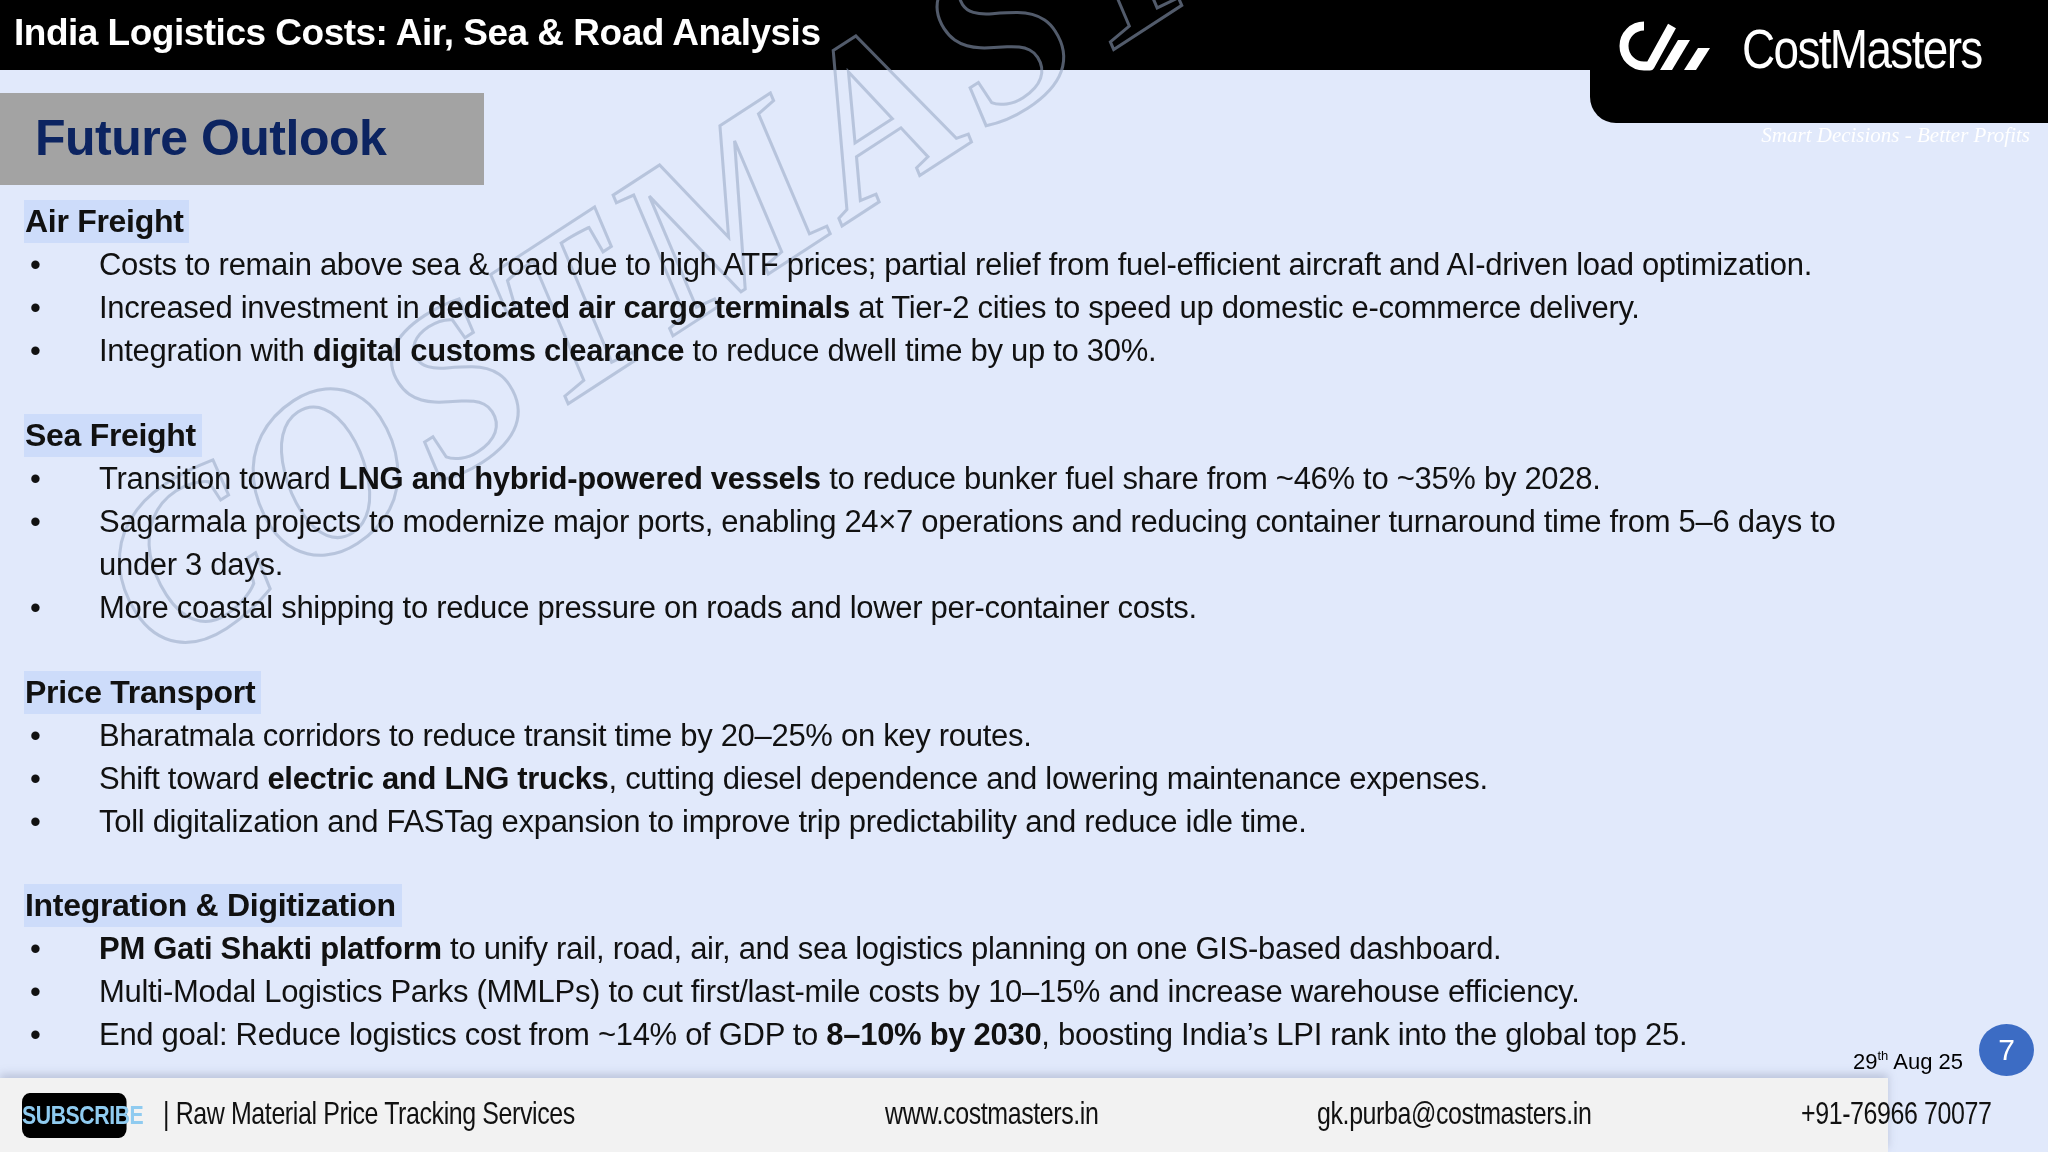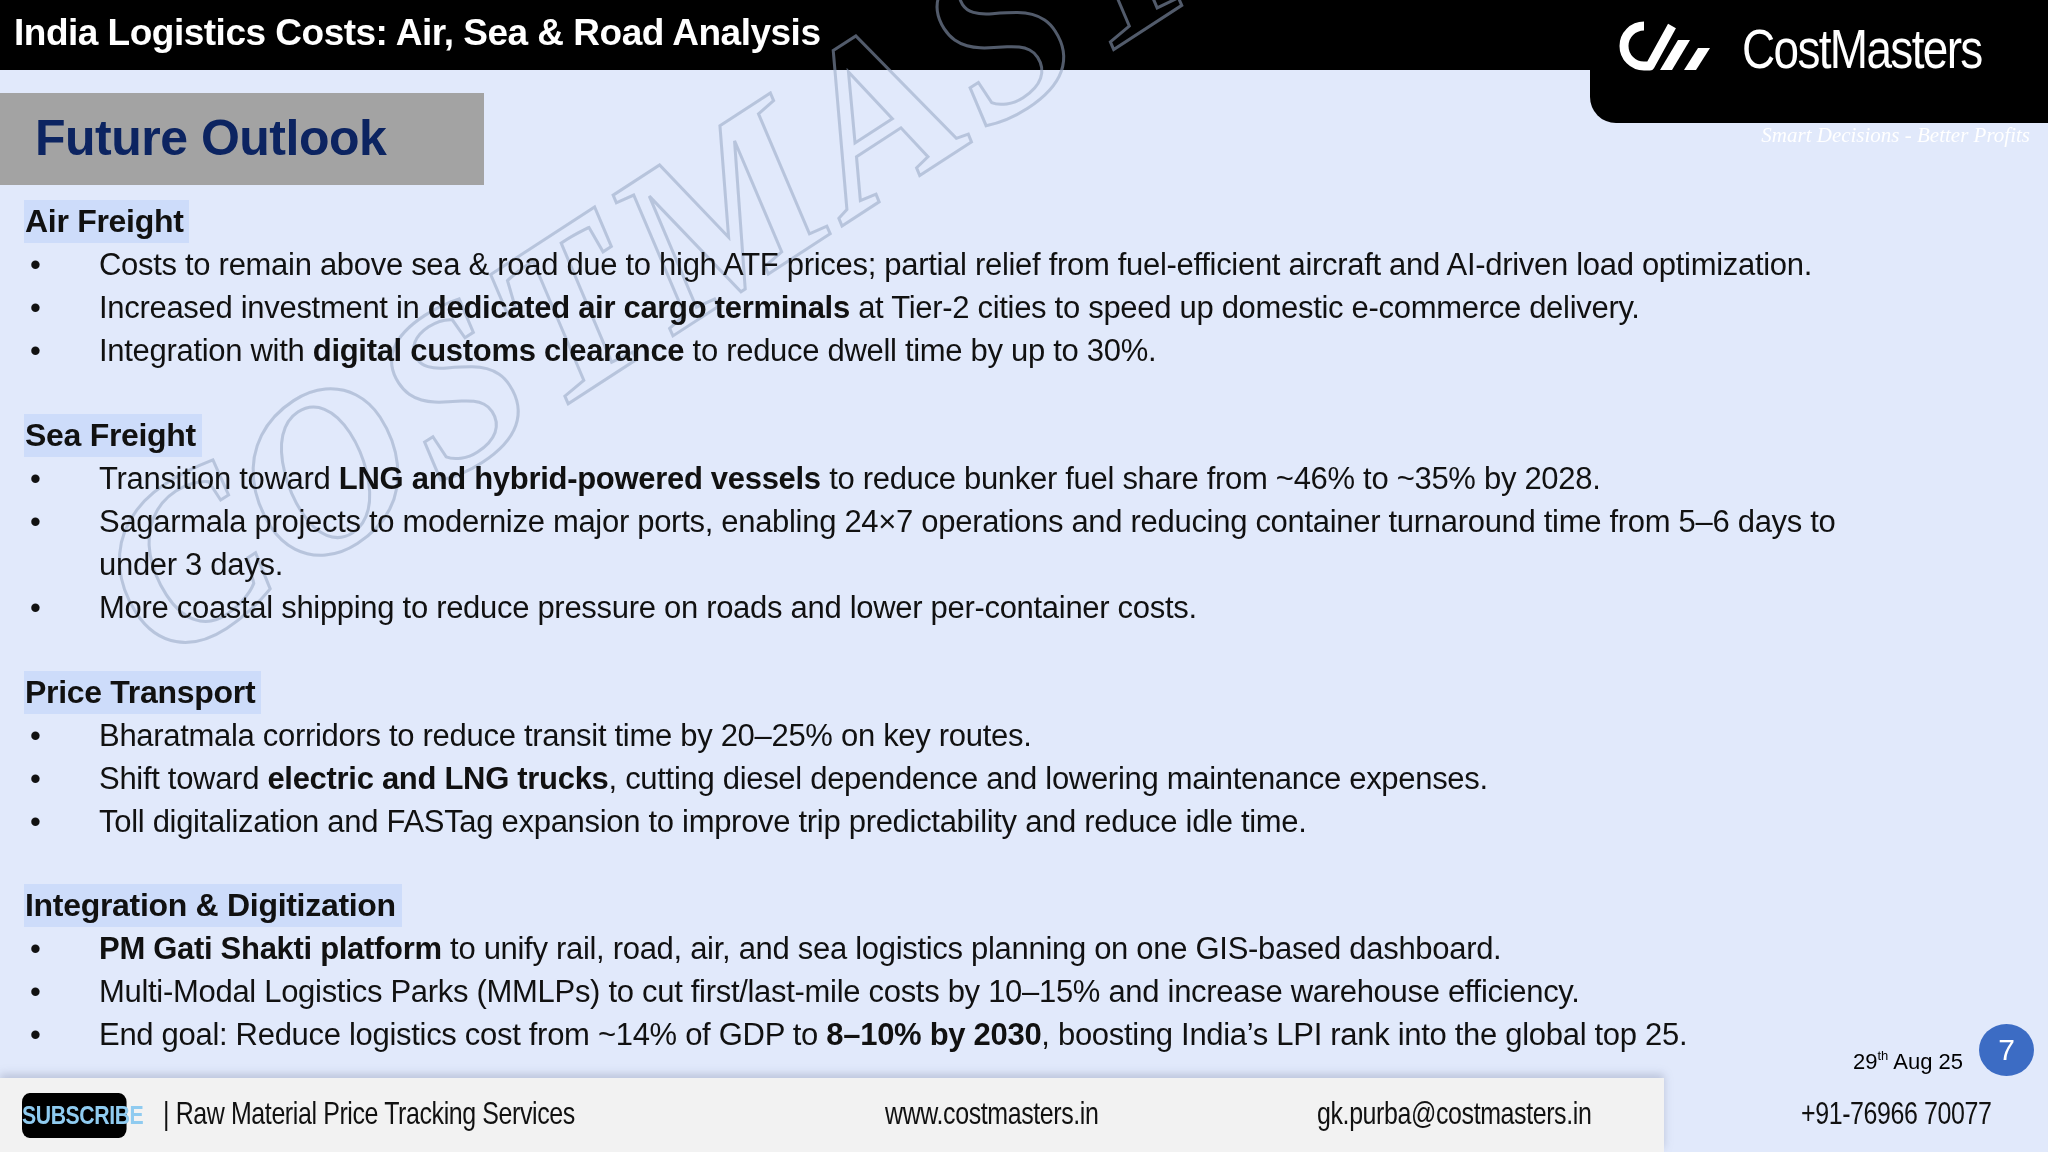--- a/index.html
+++ b/index.html
@@ -70,21 +70,21 @@
     position: absolute; left: 1853px; top: 1048px;
     color: #000000; font-size: 22px; white-space: nowrap;
   }
   .date sup { font-size: 13px; vertical-align: 9px; }
   .page-num {
     position: absolute; left: 1979px; top: 1024px; width: 55px; height: 52px;
     border-radius: 50%; background: #3c6cc4; color: #fff;
     font-size: 30px; text-align: center; line-height: 52px;
   }
   .footer {
-    position: absolute; left: 0; top: 1078px; width: 1664px; height: 74px;
+    position: absolute; left: 0; top: 1078px; width: 1888px; height: 74px;
     background: #f2f2f2; box-shadow: 0 -4px 8px rgba(120,130,160,0.35);
   }
   .subscribe {
     position: absolute; left: 22px; top: 15px; width: 123px; height: 45px;
     background: #000; border-radius: 9px; color: #8fcbf0;
     font-size: 25px; font-weight: bold; text-align: center; line-height: 45px;
     transform: scaleX(0.85); transform-origin: left center; letter-spacing: -0.5px;
   }
   .foot-text {
     position: absolute; top: 17px; font-size: 32px; color: #111; white-space: nowrap;

